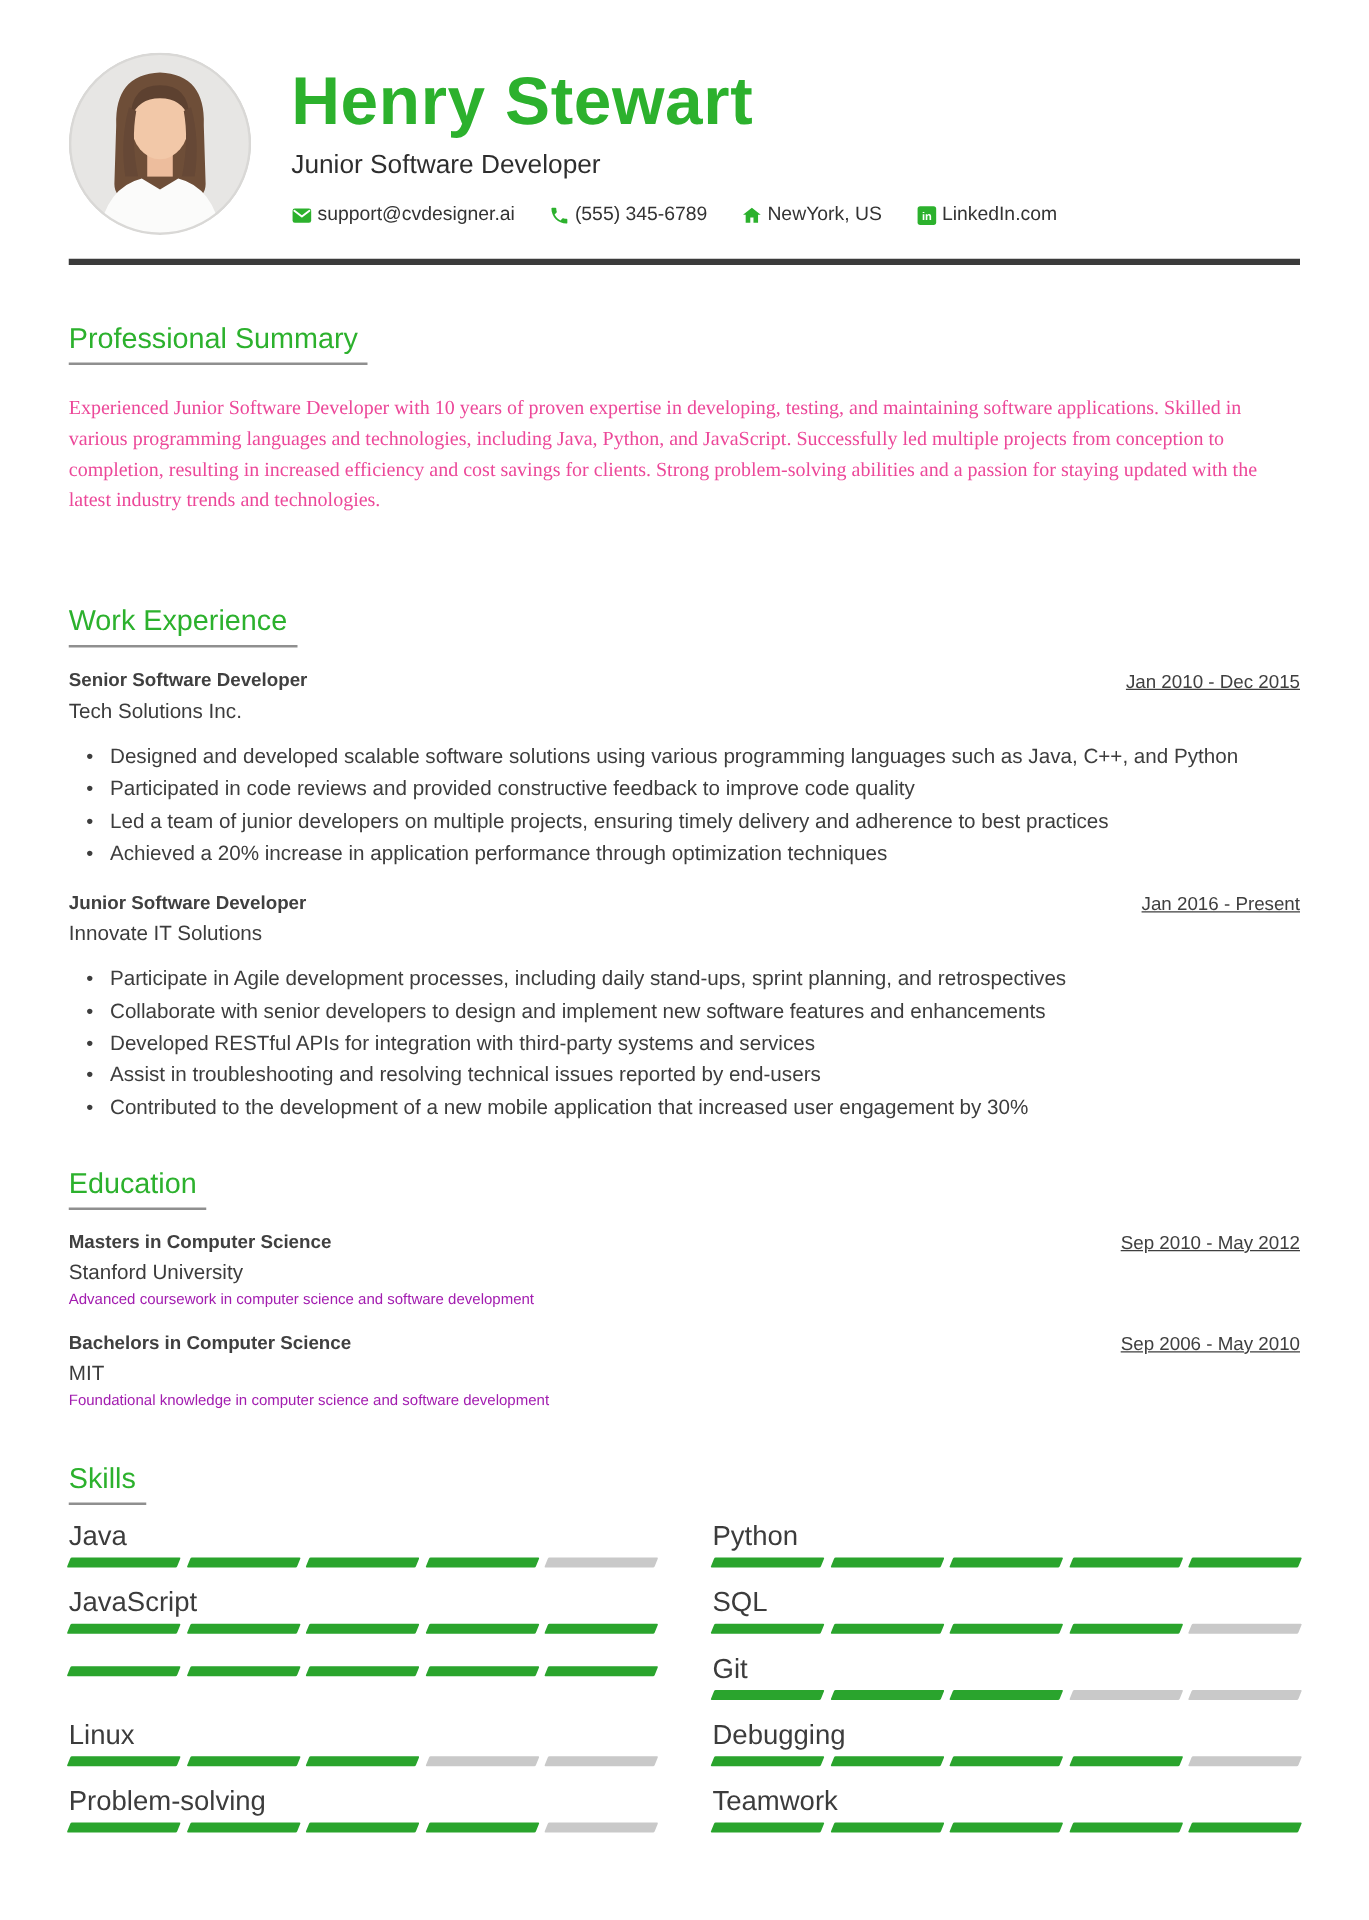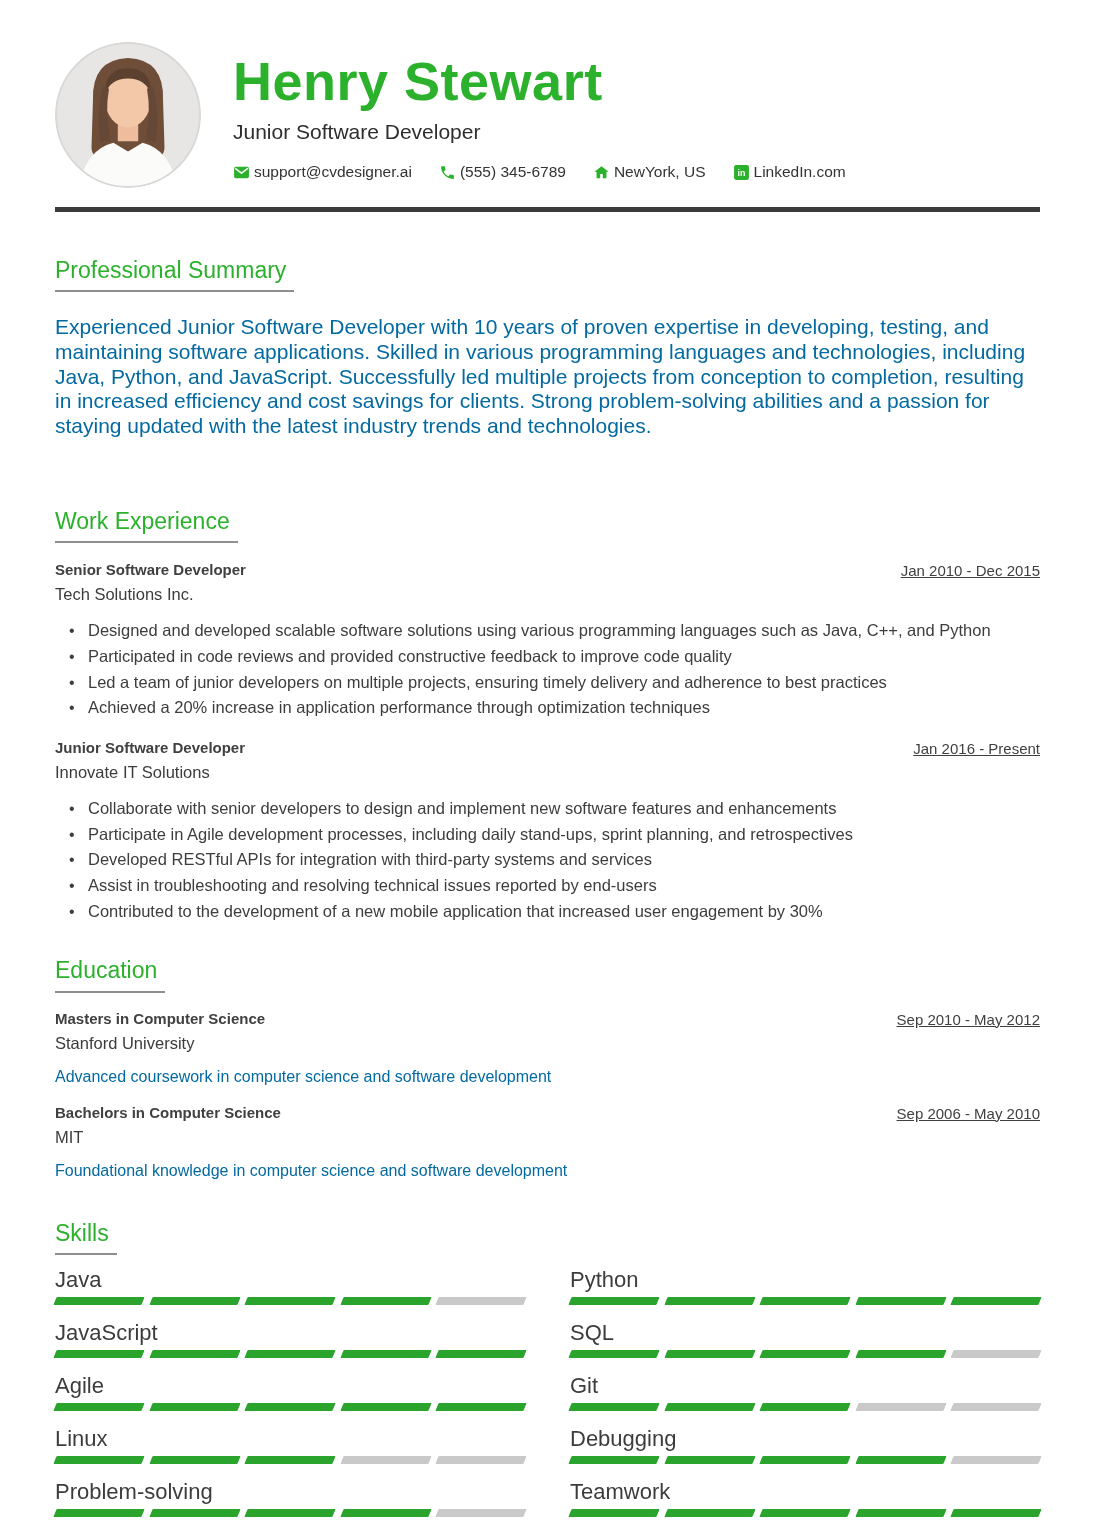--- a/index.html
+++ b/index.html
@@ -34,21 +34,21 @@
 
   
   .section-heading {
     display:inline-block;
     font-size:23px; font-weight:normal; color:var(--accent);
     padding:0 8px 7px 0;
     border-bottom:2px solid #8f8f8f;
     line-height:1.1;
   }
   .summary-section { margin-top:46px; }
-  .summary-text { margin-top:23px; font-size:21px; line-height:24.7px; color:#0369a1; }
+  .summary-text { margin-top:23px; font-size:16px; line-height:24.7px; color:#ec4899;font-family:Liberation Serif, serif; }
 
   .experience-section { margin-top:70px; }
   .entry { margin-top:16px; }
   .entry-head { display:flex; justify-content:space-between; align-items:flex-start; }
   .entry-title { font-size:15px; font-weight:bold; color:#404040; line-height:22px; }
   .entry-dates { font-size:15px; color:#3f3f3f; line-height:20px; padding-top:2px;text-decoration:underline; }
   .entry-sub { font-size:16.5px; color:#3c3c3c; margin-top:3px; line-height:21px; }
   .bullets { list-style:none; margin-top:13px; }
   .bullets li {
     position:relative;
@@ -56,21 +56,21 @@
     font-size:16.5px; line-height:25.7px; color:#3d3d3d;
   }
   .bullets li::before {
     content:"\2022";
     position:absolute; left:14px; top:0;
     color:#3d3d3d; font-size:16px;
   }
 
   .education-section { margin-top:34px; }
   .edu-entry { margin-top:15px; }
-  .edu-desc { font-size:16px; color:#0369a1; margin-top:13px; line-height:20px; }
+  .edu-desc { font-size:12px; color:#a21caf; margin-top:0; line-height:20px; }
 
   .skills-section { margin-top:40px; }
   .skills-grid {
     margin-top:15px;
     display:grid;
     grid-template-columns:1fr 1fr;
     column-gap:45px;
     row-gap:0;
   }
   .skill-item { margin-bottom:18px; }
@@ -180,22 +180,22 @@
           </ul>
   </div>
 
   <div class="entry">
     <div class="entry-head">
       <div class="entry-title">Junior Software Developer</div>
       <div class="entry-dates">Jan 2016 - Present</div>
     </div>
     <div class="entry-sub">Innovate IT Solutions</div>
     <ul class="bullets">
+            <li>Participate in Agile development processes, including daily stand-ups, sprint planning, and retrospectives</li>
             <li>Collaborate with senior developers to design and implement new software features and enhancements</li>
-            <li>Participate in Agile development processes, including daily stand-ups, sprint planning, and retrospectives</li>
             <li>Developed RESTful APIs for integration with third-party systems and services</li>
             <li>Assist in troubleshooting and resolving technical issues reported by end-users</li>
             <li>Contributed to the development of a new mobile application that increased user engagement by 30%</li>
           </ul>
   </div>
 </div>
   </div>
 
   <div class="education-section">
     <div class="section-heading">Education</div>
@@ -261,21 +261,20 @@
     <div class="skill-bar">
             <span class="skill-seg filled"></span>
             <span class="skill-seg filled"></span>
             <span class="skill-seg filled"></span>
             <span class="skill-seg filled"></span>
             <span class="skill-seg"></span>
           </div>
   </div>
 
   <div class="skill-item">
-    <div class="skill-name">Agile</div>
     <div class="skill-bar">
             <span class="skill-seg filled"></span>
             <span class="skill-seg filled"></span>
             <span class="skill-seg filled"></span>
             <span class="skill-seg filled"></span>
             <span class="skill-seg filled"></span>
           </div>
   </div>
 
   <div class="skill-item">

